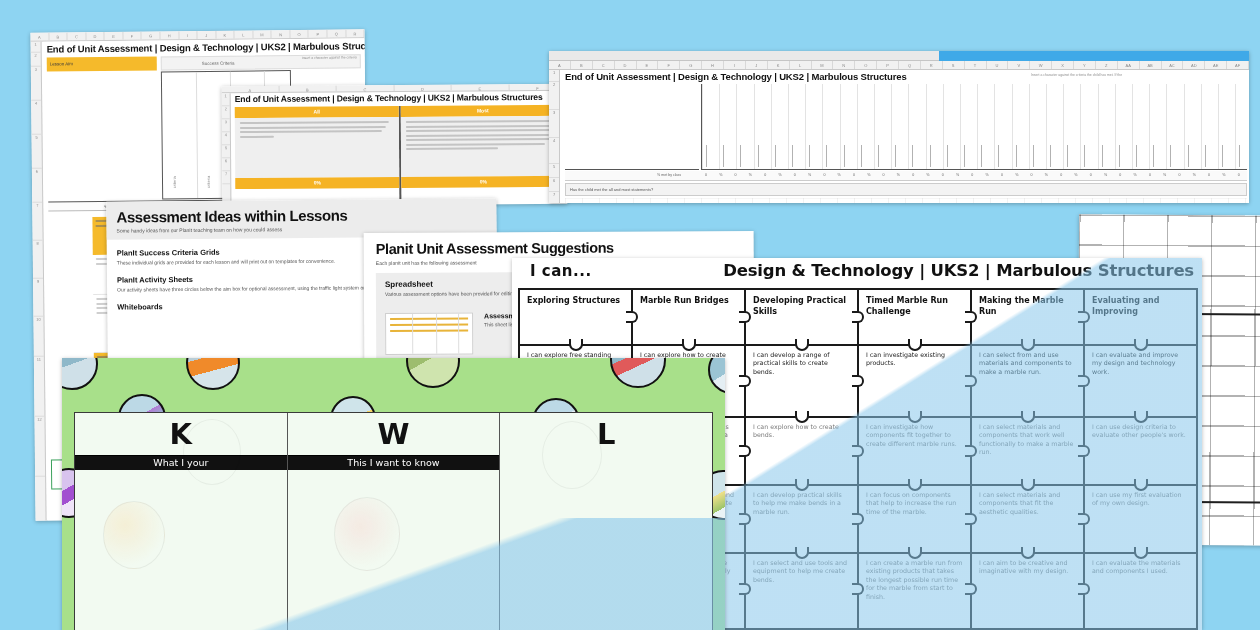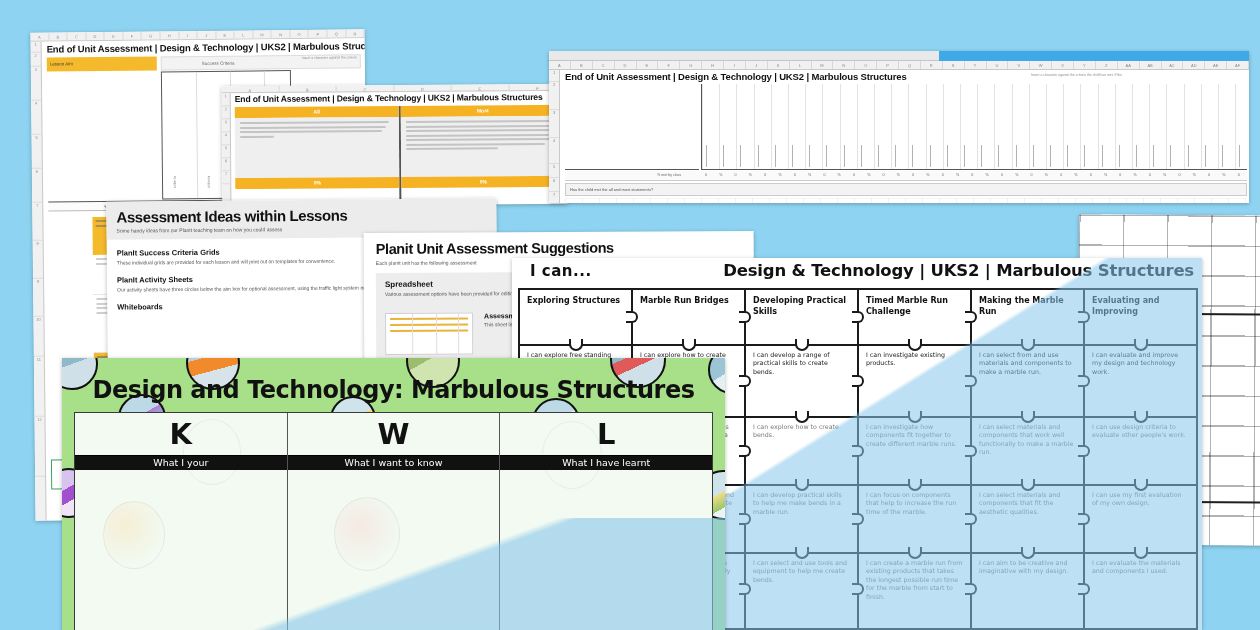--- a/index.html
+++ b/index.html
@@ -612,41 +612,39 @@
       <div class="marble" style="left:344px;top:-24px;width:54px;height:54px;background:linear-gradient(150deg,#9dbd6e 45%,#cfe4ae 45%);"></div>
       <div class="marble" style="left:548px;top:-26px;width:56px;height:56px;background:linear-gradient(155deg,#8fb8c9 40%,#e05a5a 40%,#e05a5a 58%,#cfe0e8 58%);"></div>
       <div class="marble" style="left:646px;top:-12px;width:48px;height:48px;background:linear-gradient(150deg,#9bc4d4 50%,#e4eef3 50%);"></div>
       <div class="marble" style="left:56px;top:36px;width:48px;height:48px;background:linear-gradient(150deg,#bcd9e6 45%,#b37ad6 45%,#7fd6c6 70%,#e8f2f6 70%);"></div>
       <div class="marble" style="left:268px;top:38px;width:46px;height:46px;background:linear-gradient(160deg,#cfe4ea 46%,#f4d35e 46%,#e6f1f5 74%);"></div>
       <div class="marble" style="left:470px;top:40px;width:48px;height:48px;background:linear-gradient(150deg,#bcd9e6 48%,#e3eef3 48%);"></div>
       <div class="marble" style="left:-18px;top:110px;width:50px;height:50px;background:linear-gradient(150deg,#d8c3ee 42%,#a24fd0 42%,#a24fd0 62%,#efe3f8 62%);"></div>
       <div class="marble" style="left:636px;top:112px;width:50px;height:50px;background:linear-gradient(150deg,#cfe4ea 45%,#f0e08a 45%,#9cc46a 68%,#eaf3f6 68%);"></div>
     </div>
 
-    <div class="kwl-title">Design and Technology: Marbulous Structures</div>
 
     <div class="kwl-table">
       <div class="kwl-col">
         <div class="kwl-letter">K</div>
         <div class="kwl-band">What I your</div>
         <div style="position:absolute;left:0;right:0;top:58px;bottom:0;">
           <div style="position:absolute;left:28px;top:30px;width:62px;height:68px;border:1px solid rgba(0,0,0,.06);border-radius:50%;background:radial-gradient(circle at 35% 35%, rgba(255,200,120,.22), rgba(255,255,255,0) 70%);"></div>
           <div style="position:absolute;left:108px;top:-52px;width:58px;height:66px;border:1px solid rgba(0,0,0,.05);border-radius:50%;"></div>
         </div>
       </div>
       <div class="kwl-col">
         <div class="kwl-letter">W</div>
-        <div class="kwl-band">What I want to know</div>
+        <div class="kwl-band">This I want to know</div>
         <div style="position:absolute;left:0;right:0;top:58px;bottom:0;">
           <div style="position:absolute;left:46px;top:26px;width:66px;height:74px;border:1px solid rgba(0,0,0,.06);border-radius:50%;background:radial-gradient(circle at 40% 40%, rgba(255,170,170,.20), rgba(255,255,255,0) 70%);"></div>
         </div>
       </div>
       <div class="kwl-col">
         <div class="kwl-letter">L</div>
-        <div class="kwl-band">What I have learnt</div>
         <div style="position:absolute;left:0;right:0;top:58px;bottom:0;">
           <div style="position:absolute;left:42px;top:-50px;width:60px;height:68px;border:1px solid rgba(0,0,0,.05);border-radius:50%;"></div>
         </div>
       </div>
     </div>
     <div class="kwl-wash"></div>
   </div>
 
 
 </div>

